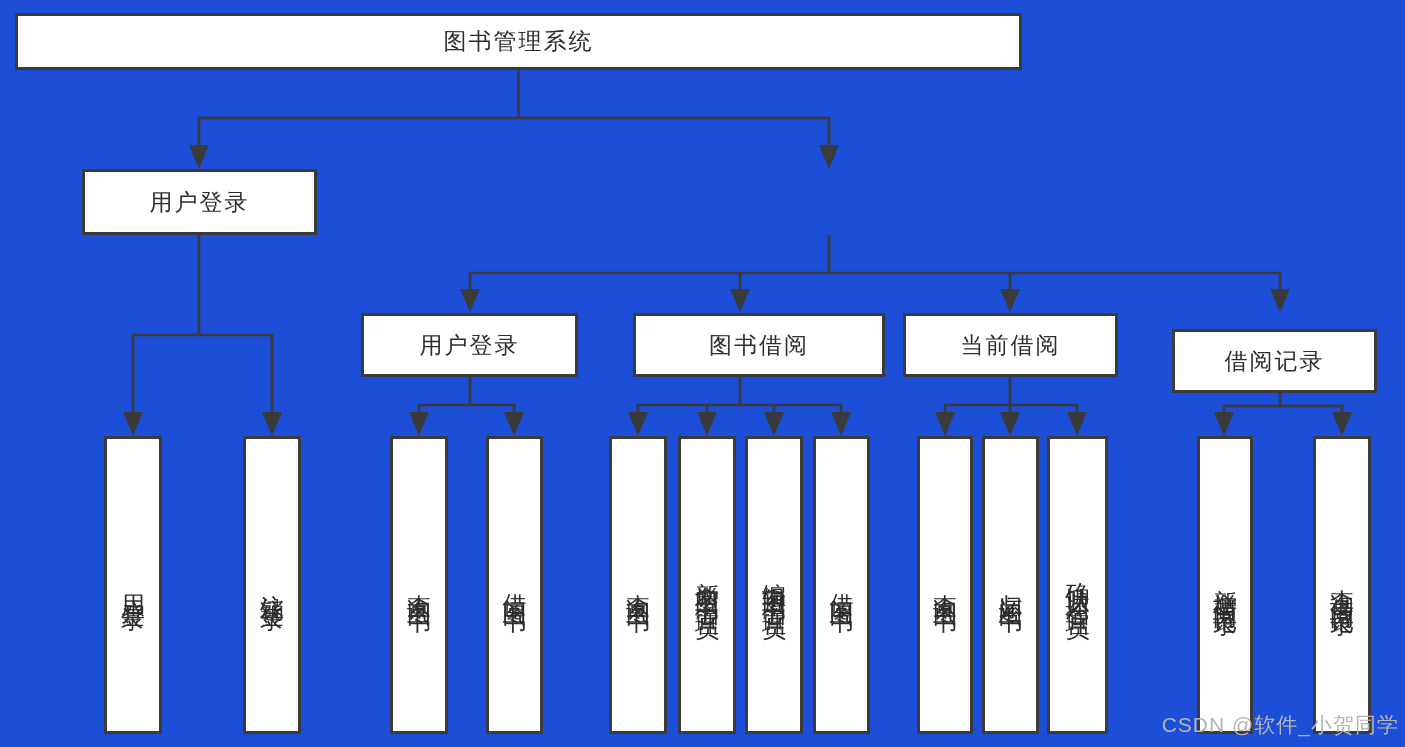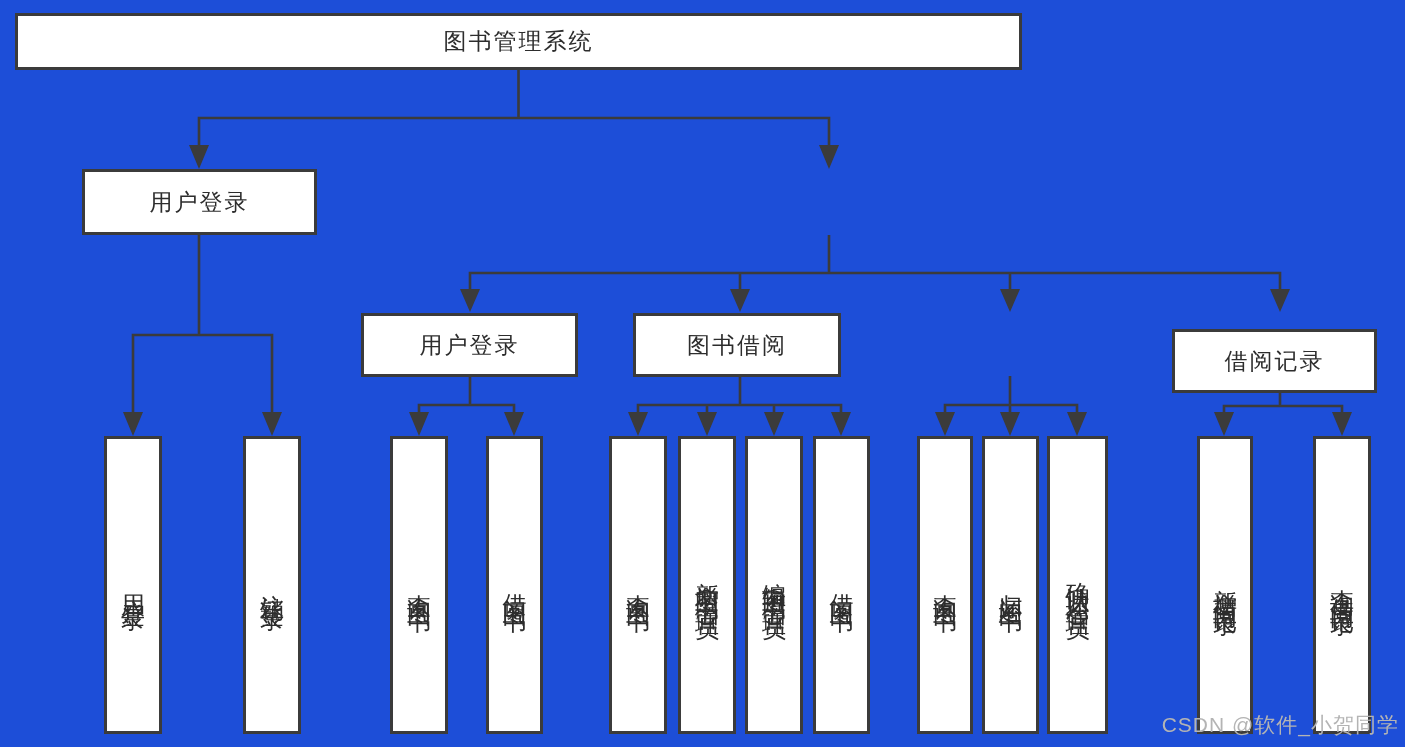--- a/index.html
+++ b/index.html
@@ -101,21 +101,22 @@
       M1214,412 L1234,412 L1224,436 Z
       M1332,412 L1352,412 L1342,436 Z
     "></path>
   </svg>
 
   <div class="node h" style="left:15px; top:13px; width:1007px; height:57px;">图书管理系统</div>
 
   <div class="node h" style="left:82px; top:169px; width:235px; height:66px;">用户登录</div>
 
   <div class="node h" style="left:361px; top:313px; width:217px; height:64px;">用户登录</div>
-  <div class="node h" style="left:633px; top:313px; width:208px; height:64px;">图书借阅</div>
+  <div class="node h" style="left:633px; top:313px; width:252px; height:64px;">图书借阅</div>
+  <div class="node h" style="left:903px; top:313px; width:215px; height:64px;">当前借阅</div>
   <div class="node h" style="left:1172px; top:329px; width:205px; height:64px;">借阅记录</div>
 
   <div class="node v" style="left:104px; top:436px; width:58px; height:298px;">用户登录</div>
   <div class="node v" style="left:243px; top:436px; width:58px; height:298px;">注销登录</div>
   <div class="node v" style="left:390px; top:436px; width:58px; height:298px;">查询图书</div>
   <div class="node v" style="left:486px; top:436px; width:57px; height:298px;">借阅图书</div>
   <div class="node v" style="left:609px; top:436px; width:58px; height:298px;">查询图书</div>
   <div class="node v" style="left:678px; top:436px; width:58px; height:298px;">新增图书（管理员）</div>
   <div class="node v" style="left:745px; top:436px; width:58px; height:298px;">编辑图书（管理员）</div>
   <div class="node v" style="left:813px; top:436px; width:57px; height:298px;">借阅图书</div>

